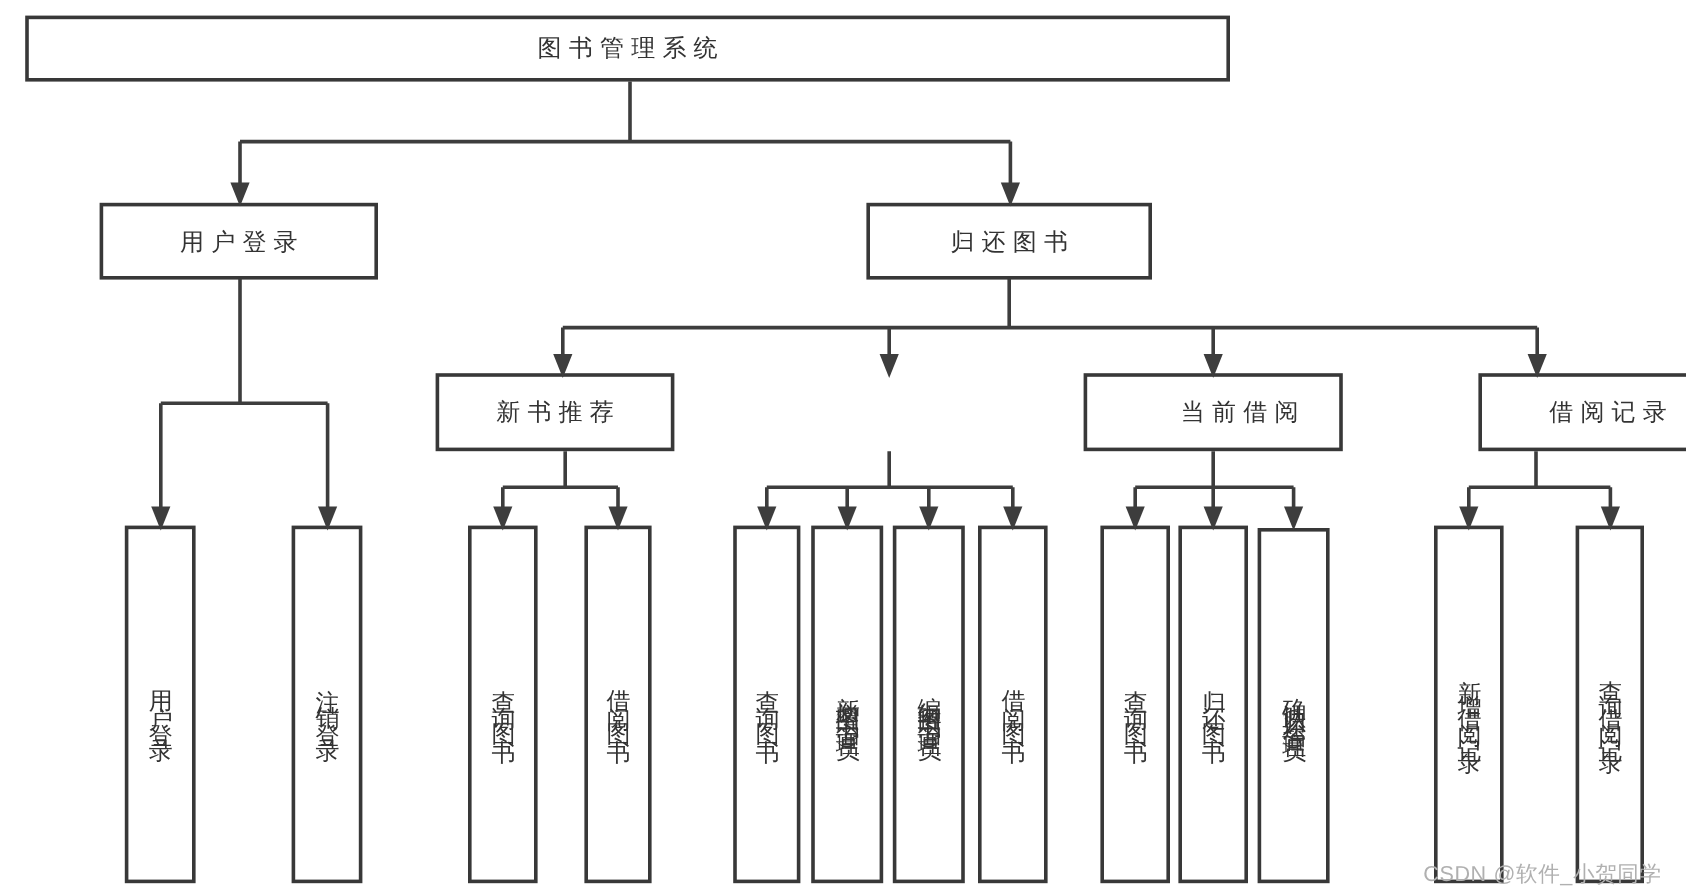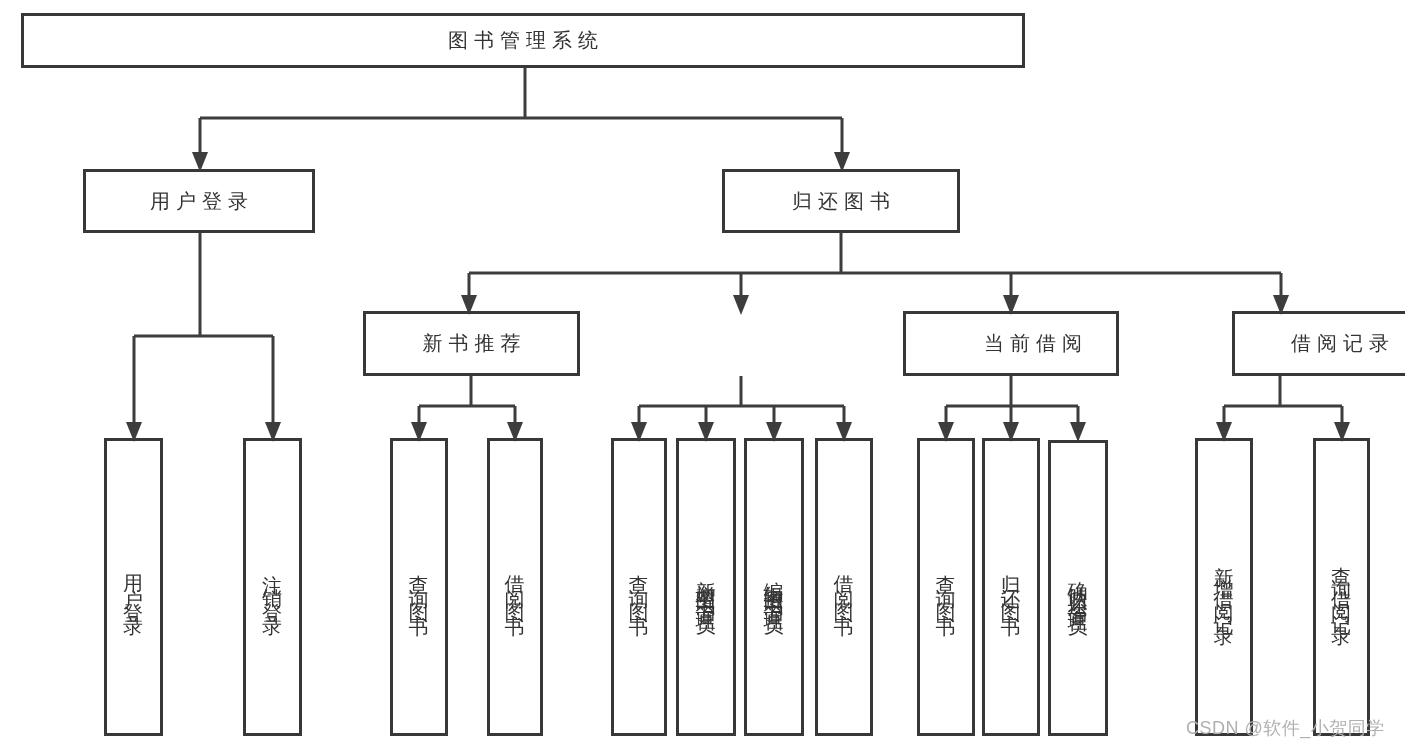--- a/index.html
+++ b/index.html
@@ -110,21 +110,21 @@
     <span>图书管理系统</span>
   </div>
 
   <div class="node h-node" style="left:83px; top:169px; width:232px; height:64px;">
     <span>用户登录</span>
   </div>
   <div class="node h-node" style="left:722px; top:169px; width:238px; height:64px;">
     <span>归还图书</span>
   </div>
 
-  <div class="node h-node" style="left:363px; top:311px; width:217px; height:65px;">
+  <div class="node h-node" style="left:363px; top:311px; width:199px; height:65px;">
     <span>新书推荐</span>
   </div>
   <div class="node h-node" style="left:903px; top:311px; width:216px; height:65px;padding-left:44px;">
     <span>当前借阅</span>
   </div>
   <div class="node h-node" style="left:1232px; top:311px; width:216px; height:65px;">
     <span>借阅记录</span>
   </div>
 
   <div class="node v-node" style="left:104px; top:438px; width:59px; height:298px;">

